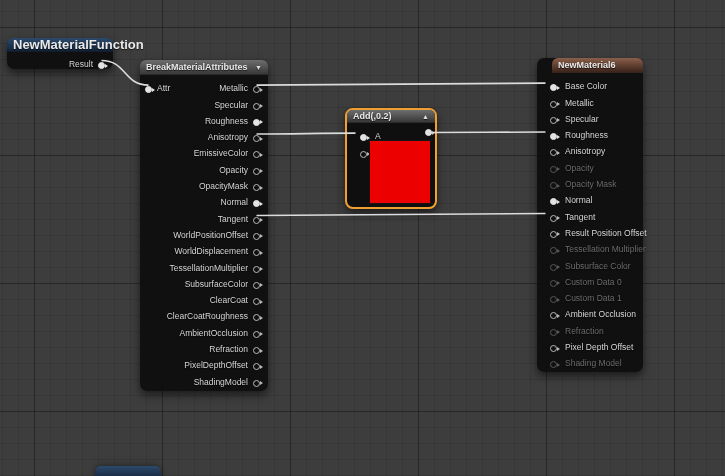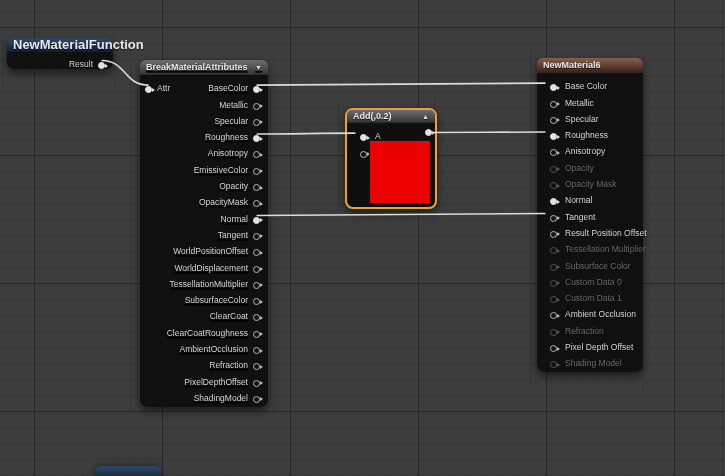--- a/index.html
+++ b/index.html
@@ -16,21 +16,21 @@
     background-position:34px 27px,34px 27px,2px 11px,2px 11px;
   }
   .node { position:absolute; background:rgba(13,13,13,0.93); border-radius:7px;
     box-shadow:0 4px 9px rgba(0,0,0,0.55); }
   .node-header { height:15px; display:flex; align-items:center; justify-content:space-between;
     padding:0 6px; font-size:9px; font-weight:bold; color:#e9e9e9;
     border-radius:6px 6px 0 0; text-shadow:0 1px 1px rgba(0,0,0,0.7);
     border-bottom:1px solid rgba(0,0,0,0.6); white-space:nowrap; }
   .hdr-gray  { background:linear-gradient(#6e6e6e,#383838); }
   .hdr-blue  { background:linear-gradient(#2c4a6b,#12233a); }
-  .hdr-brown { background:linear-gradient(#8a5f4a,#3c241b); }
+  .hdr-brown { background:linear-gradient(#8a5f4a,#3c241b);margin-left:15px; }
   .collapse { font-size:7px; color:#dcdcdc; margin-left:6px; }
   .node-body { position:relative; padding:2px 0 4px 8px; }
   .prow { display:flex; align-items:flex-end; height:16.3px; font-size:8.5px; color:#d6d6d6;
     white-space:nowrap;border-radius:6px; }
   .plabel { text-shadow:0 1px 1px rgba(0,0,0,0.6); }
   .out-row { justify-content:flex-end; padding-right:8px; }
   .out-row .plabel { margin-right:5px; }
   .in-row { padding-left:5px; }
   .in-row .pin { margin-right:8px; }
   .pin { position:relative; width:7px; height:7px; border:1px solid #b9b9b9;
@@ -42,21 +42,21 @@
   .prow.connected .pin::after { border-left-color:#e3e3e3; }
   .prow.disabled { color:#6b6b6b; }
   .prow.disabled .pin { border-color:#585858; }
   .prow.disabled .pin::after { border-left-color:#585858; }
 
   #mf-node { left:7px; top:38px; width:106px; }
   #mf-node .node-header { height:14px; font-size:13px; }
   #mf-node .node-body { padding:0; }
   #mf-node .prow { height:17px; }
 
-  #break-node { left:140px; top:60px; width:128px;text-decoration:underline; }
+  #break-node { left:140px; top:60px; width:128px; }
   .attr-row { position:absolute; top:2px; left:5px; height:16.3px; }
   .attr-row .pin { margin-right:5px; }
 
   #add-node { left:345px; top:108px; width:92px; height:101px;
     border:2px solid #f0a030; border-radius:8px; background:rgba(13,13,13,0.95); }
   #add-node .node-header { height:13px; border-radius:5px 5px 0 0; }
   #add-node .node-body { padding-top:2px; height:82px; }
   #add-node .out-pin { position:absolute; top:6px; right:3px; }
   .preview { position:absolute; top:17px; right:4px; width:62px; height:64px;
     border:1px solid #151515; }
@@ -93,24 +93,20 @@
       <span>BreakMaterialAttributes</span>
       <span class="collapse">▼</span>
     </div>
     <div class="node-body">
 
       <div class="prow attr-row connected">
         <span class="pin"></span>
         <span class="plabel">Attr</span>
       </div>
 
-        <div class="prow out-row connected">
-          <span class="plabel">BaseColor</span>
-          <span class="pin"></span>
-        </div>
 
         <div class="prow out-row">
           <span class="plabel">Metallic</span>
           <span class="pin"></span>
         </div>
 
         <div class="prow out-row">
           <span class="plabel">Specular</span>
           <span class="pin"></span>
         </div>

